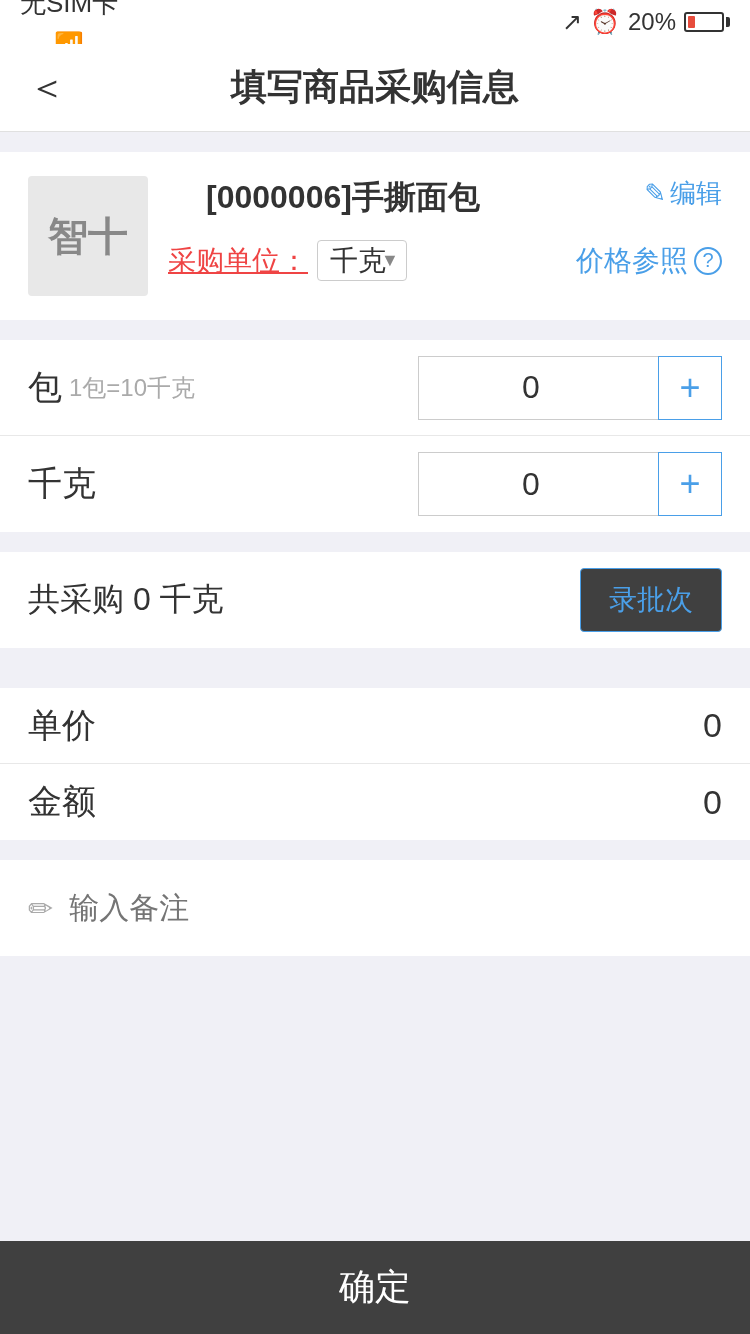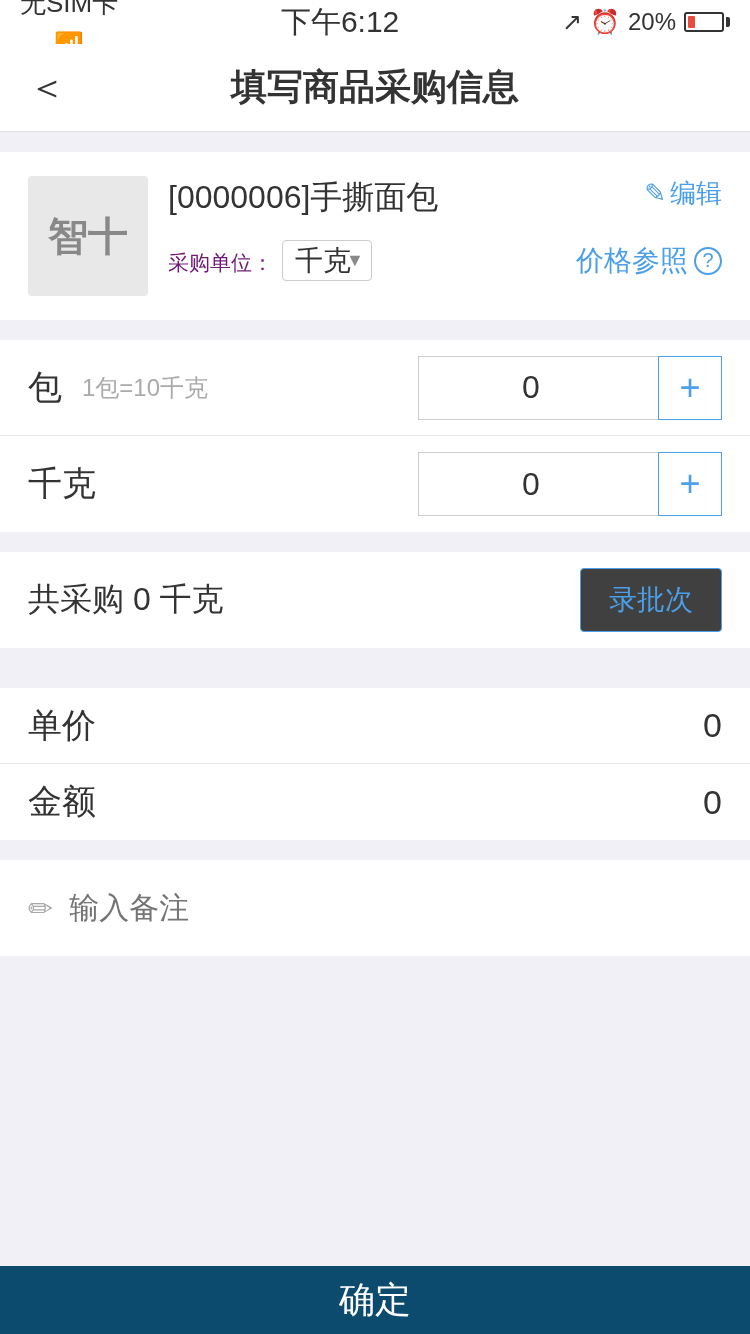--- a/index.html
+++ b/index.html
@@ -107,40 +107,42 @@
       flex: 1;
     }
     .product-name-row {
       display: flex;
       justify-content: space-between;
       align-items: flex-start;
     }
     .product-name {
       font-size: 32px;
       color: #333;
-      font-weight: 400;
+      font-weight: 700;
+      margin-left: 38px;
     }
     .edit-btn {
       font-size: 26px;
       color: #4a9fe8;
       display: flex;
       align-items: center;
       gap: 4px;
       cursor: pointer;
       white-space: nowrap;
     }
     .unit-row {
       display: flex;
       justify-content: space-between;
       align-items: center;
       margin-top: 20px;
     }
     .unit-label {
-      font-size: 21px;
-      color: #701a75;
+      font-size: 28px;
+      color: #ef4444;
+      text-decoration: underline;
     }
     .unit-select {
       border: 1px solid #ccc;
       border-radius: 4px;
       padding: 4px 20px 4px 12px;
       font-size: 28px;
       color: #333;
       background: #fff;
       appearance: none;
       -webkit-appearance: none;
@@ -201,21 +203,21 @@
       border-bottom: none;
     }
     .input-label {
       font-size: 34px;
       color: #333;
       flex: 0 0 auto;
     }
     .input-sublabel {
       font-size: 24px;
       color: #aaa;
-      margin-left: 20px;
+      margin-left: 7px;
     }
     .input-control {
       margin-left: auto;
       display: flex;
       align-items: center;
       gap: 0;
     }
     .num-input {
       width: 240px;
       height: 64px;
@@ -318,42 +320,41 @@
       background: #f0f0f6;
       min-height: 200px;
     }
 
     
     .confirm-btn {
       position: fixed;
       bottom: 0;
       left: 0;
       width: 750px;
-      height: 68px;
-      background: #0c4a6e;
+      height: 93px;
+      background: #404040;
       color: #fff;
       font-size: 36px;
       border: none;
       cursor: pointer;
       display: flex;
       align-items: center;
       justify-content: center;
     }
 
     .wifi-icon { font-size: 24px; }
   </style>
 </head>
 <body>
 
 <div class="status-bar">
   <div class="status-left">
     <span>无SIM卡</span>
     <span class="wifi-icon">📶</span>
   </div>
-  <div class="status-center">下午6:12</div>
   <div class="status-right">
     <span>↗</span>
     <span>⏰</span>
     <span>20%</span>
     <div class="battery-icon">
       <div class="battery-body">
         <div class="battery-fill"></div>
       </div>
       <div class="battery-cap"></div>
     </div>

